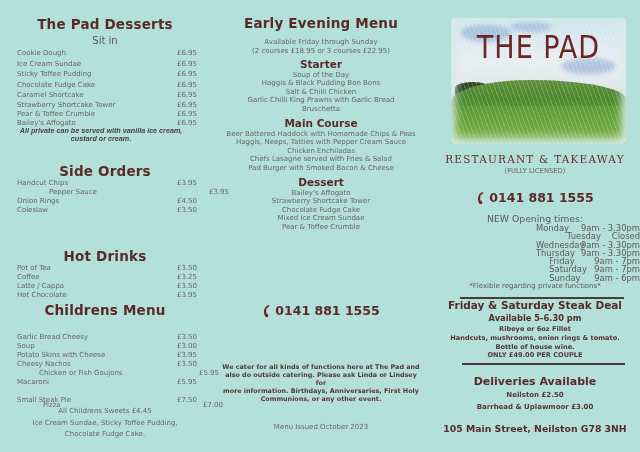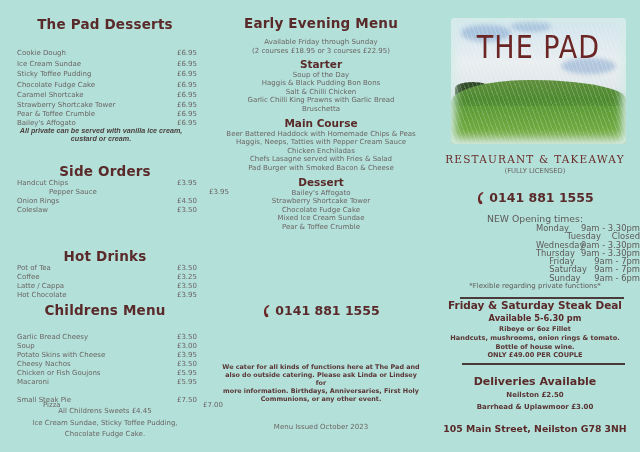--- a/index.html
+++ b/index.html
@@ -37,20 +37,21 @@
     .hrow { display:flex; margin-left:83px; line-height:8.3px;justify-content:flex-end; }
     .hrow .d { width:45px; }
     .divider { position:absolute; height:2px; background:#4a3a3a; }
     .bold7 { position:absolute; left:0; right:0; text-align:center; font-weight:bold; color:#5a3535; font-size:6.6px; line-height:8.8px; }
   </style>
 </head>
 <body>
 
 <div id="col1" class="col">
   <div class="h h1" style="top:16px;">The Pad Desserts</div>
+  <div class="ctr" style="top:35px;font-size:10px;line-height:12px;color:#5e5a5a;">Sit in</div>
   <div>
     <div class="row" style="top:49px;">
         <span>Cookie Dough</span>
         <span>£6.95</span>
       </div>
     <div class="row" style="top:59.5px;">
         <span>Ice Cream Sundae</span>
         <span>£6.95</span>
       </div>
     <div class="row" style="top:70px;">
@@ -129,21 +130,21 @@
       <span>£3.00</span>
     </div>
   <div class="row" style="top:351px;">
       <span>Potato Skins with Cheese</span>
       <span>£3.95</span>
     </div>
   <div class="row" style="top:360px;">
       <span>Cheesy Nachos</span>
       <span>£3.50</span>
     </div>
-  <div class="row" style="top:369px;">
+  <div class="row" style="top:369px;margin-left:22px;">
       <span>Chicken or Fish Goujons</span>
       <span>£5.95</span>
     </div>
   <div class="row" style="top:378px;">
       <span>Macaroni</span>
       <span>£5.95</span>
     </div>
   <div class="row" style="top:401px;padding-left:26px;">
       <span>Pizza</span>
       <span>£7.00</span>

